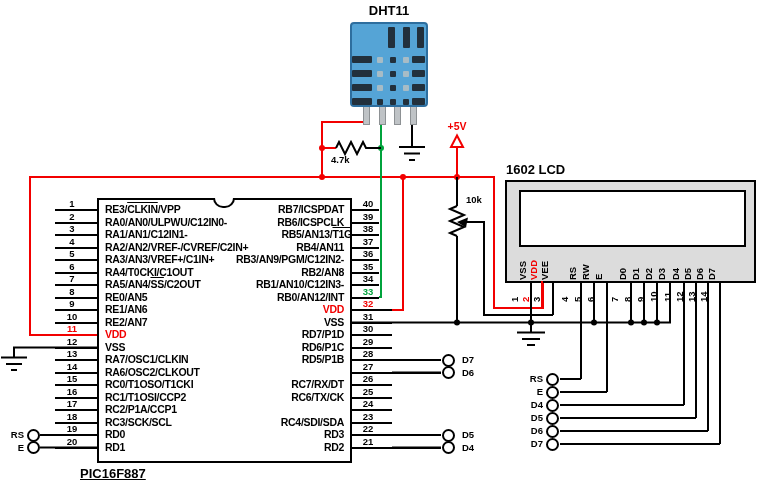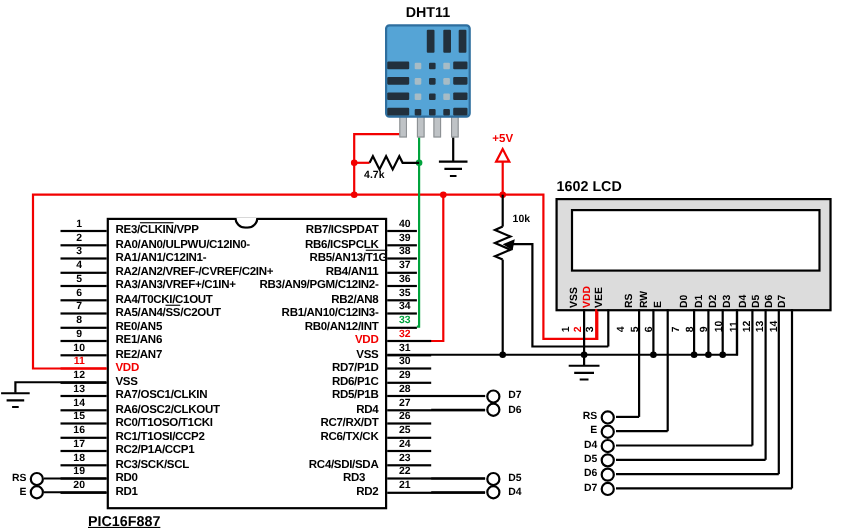--- a/index.html
+++ b/index.html
@@ -223,35 +223,34 @@
     <div class="abs pnum" style="left: 353px; top: 323px; width: 30px; color: rgb(0, 0, 0);">30</div>
     <div class="abs plabel rlabel" style="left: 204px; top: 329px; width: 140px; color: rgb(0, 0, 0);">RD7/P1D</div>
     <div class="abs " style="left: 352px; top: 346.5px; width: 40px; height: 2px; background: rgb(0, 0, 0);"></div>
     <div class="abs pnum" style="left: 353px; top: 335.5px; width: 30px; color: rgb(0, 0, 0);">29</div>
     <div class="abs plabel rlabel" style="left: 204px; top: 341.5px; width: 140px; color: rgb(0, 0, 0);">RD6/P1C</div>
     <div class="abs " style="left: 352px; top: 359px; width: 89px; height: 2px; background: rgb(0, 0, 0);"></div>
     <div class="abs pnum" style="left: 353px; top: 348px; width: 30px; color: rgb(0, 0, 0);">28</div>
     <div class="abs plabel rlabel" style="left: 204px; top: 354px; width: 140px; color: rgb(0, 0, 0);">RD5/P1B</div>
     <div class="abs " style="left: 352px; top: 371.5px; width: 89px; height: 2px; background: rgb(0, 0, 0);"></div>
     <div class="abs pnum" style="left: 353px; top: 360.5px; width: 30px; color: rgb(0, 0, 0);">27</div>
-    <div class="abs plabel rlabel" style="left: 204px; top: 366.5px; width: 140px; color: rgb(0, 0, 0);">RD4</div>
     <div class="abs " style="left: 352px; top: 384px; width: 40px; height: 2px; background: rgb(0, 0, 0);"></div>
     <div class="abs pnum" style="left: 353px; top: 373px; width: 30px; color: rgb(0, 0, 0);">26</div>
     <div class="abs plabel rlabel" style="left: 204px; top: 379px; width: 140px; color: rgb(0, 0, 0);">RC7/RX/DT</div>
     <div class="abs " style="left: 352px; top: 396.5px; width: 40px; height: 2px; background: rgb(0, 0, 0);"></div>
     <div class="abs pnum" style="left: 353px; top: 385.5px; width: 30px; color: rgb(0, 0, 0);">25</div>
     <div class="abs plabel rlabel" style="left: 204px; top: 391.5px; width: 140px; color: rgb(0, 0, 0);">RC6/TX/CK</div>
     <div class="abs " style="left: 352px; top: 409px; width: 40px; height: 2px; background: rgb(0, 0, 0);"></div>
     <div class="abs pnum" style="left: 353px; top: 398px; width: 30px; color: rgb(0, 0, 0);">24</div>
     <div class="abs " style="left: 352px; top: 421.5px; width: 40px; height: 2px; background: rgb(0, 0, 0);"></div>
     <div class="abs pnum" style="left: 353px; top: 410.5px; width: 30px; color: rgb(0, 0, 0);">23</div>
     <div class="abs plabel rlabel" style="left: 204px; top: 416.5px; width: 140px; color: rgb(0, 0, 0);">RC4/SDI/SDA</div>
     <div class="abs " style="left: 352px; top: 434px; width: 89px; height: 2px; background: rgb(0, 0, 0);"></div>
     <div class="abs pnum" style="left: 353px; top: 423px; width: 30px; color: rgb(0, 0, 0);">22</div>
-    <div class="abs plabel rlabel" style="left: 192px; top: 429px; width: 140px; color: rgb(0, 0, 0);">RD3</div>
+    <div class="abs plabel rlabel" style="left: 204px; top: 429px; width: 140px; color: rgb(0, 0, 0);">RD3</div>
     <div class="abs " style="left: 352px; top: 446.5px; width: 89px; height: 2px; background: rgb(0, 0, 0);"></div>
     <div class="abs pnum" style="left: 353px; top: 435.5px; width: 30px; color: rgb(0, 0, 0);">21</div>
     <div class="abs plabel rlabel" style="left: 204px; top: 441.5px; width: 140px; color: rgb(0, 0, 0);">RD2</div>
     <div class="abs " style="left: 530px; top: 281px; width: 2px; height: 41.5px; background: rgb(0, 0, 0);"></div>
     <div class="abs vlabel" style="left: 528px; top: 270px; color: rgb(0, 0, 0);">VSS</div>
     <div class="abs vlabel" style="left: 520px; top: 292px; color: rgb(0, 0, 0);">1</div>
     <div class="abs " style="left: 541px; top: 281px; width: 2px; height: 27px; background: rgb(242, 0, 0);"></div>
     <div class="abs vlabel" style="left: 539px; top: 270px; color: rgb(242, 0, 0);">VDD</div>
     <div class="abs vlabel" style="left: 531px; top: 292px; color: rgb(242, 0, 0);">2</div>
     <div class="abs " style="left: 552px; top: 281px; width: 2px; height: 34px; background: rgb(0, 0, 0);"></div>

